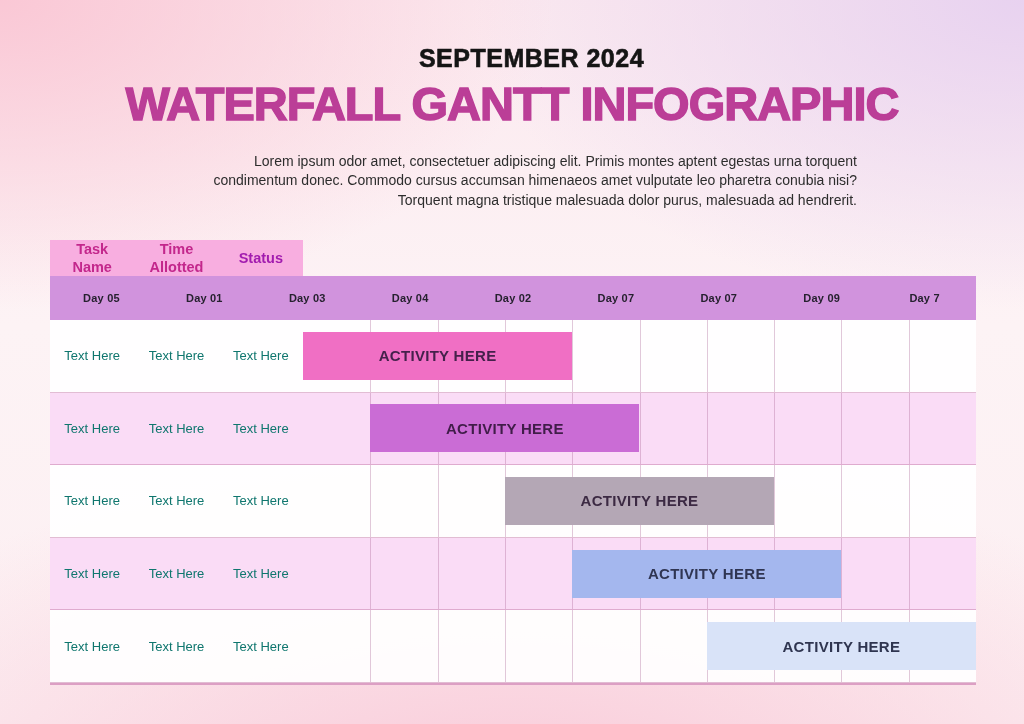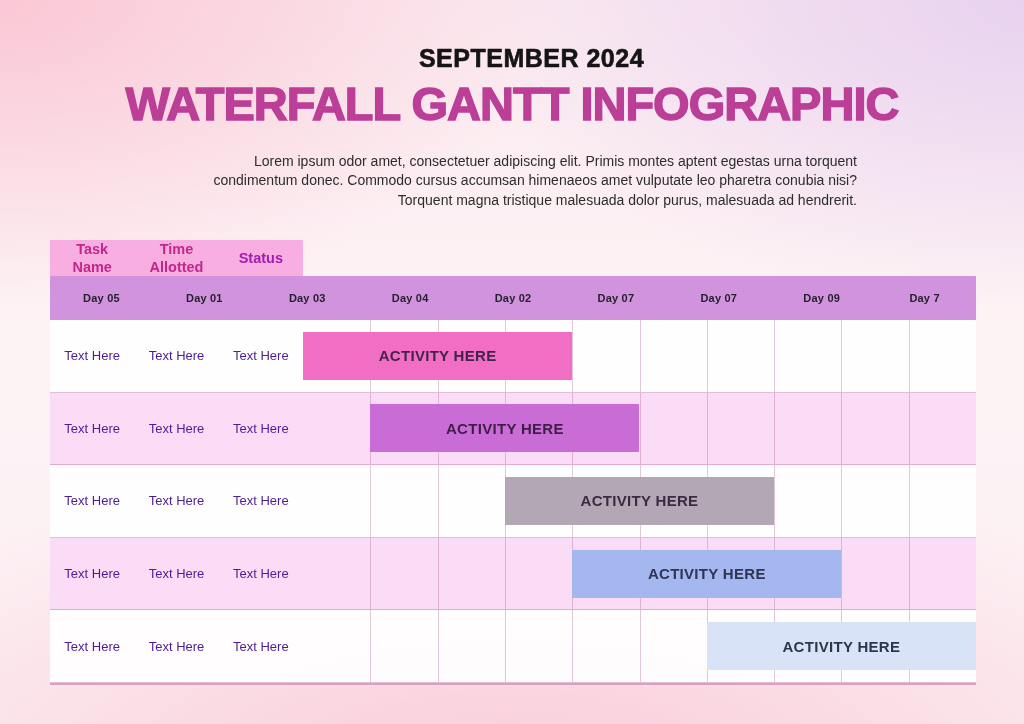--- a/index.html
+++ b/index.html
@@ -43,21 +43,21 @@
   .hdays  { flex:1; display:flex; }
   .dcell  { flex:1; display:flex; align-items:center; justify-content:center;
             font-size:11px; font-weight:bold; letter-spacing:0.2px; }
 
   .row { display:flex; height:72.6px; position:relative;
          border-bottom:1px solid rgba(190,110,160,0.45); }
   .row.odd  { background:rgba(255,255,255,0.92); }
   .row.even { background:#fadcf6; }
   .rleft { width:253px; display:flex; }
   .tcell { flex:1; display:flex; align-items:center; justify-content:center;
-           font-size:13px; color:#4c1d95; }
+           font-size:13px; color:#0f766e; }
   .rdays { flex:1; position:relative; }
   .gline { position:absolute; top:0; bottom:0; width:1px;
            background:rgba(170,100,150,0.35); }
   .bar   { position:absolute; top:50%; transform:translateY(-50%); height:48px;
            display:flex; align-items:center; justify-content:center;
            font-size:15px; font-weight:bold; letter-spacing:0.3px; }
 </style>
 </head>
 <body>
 

